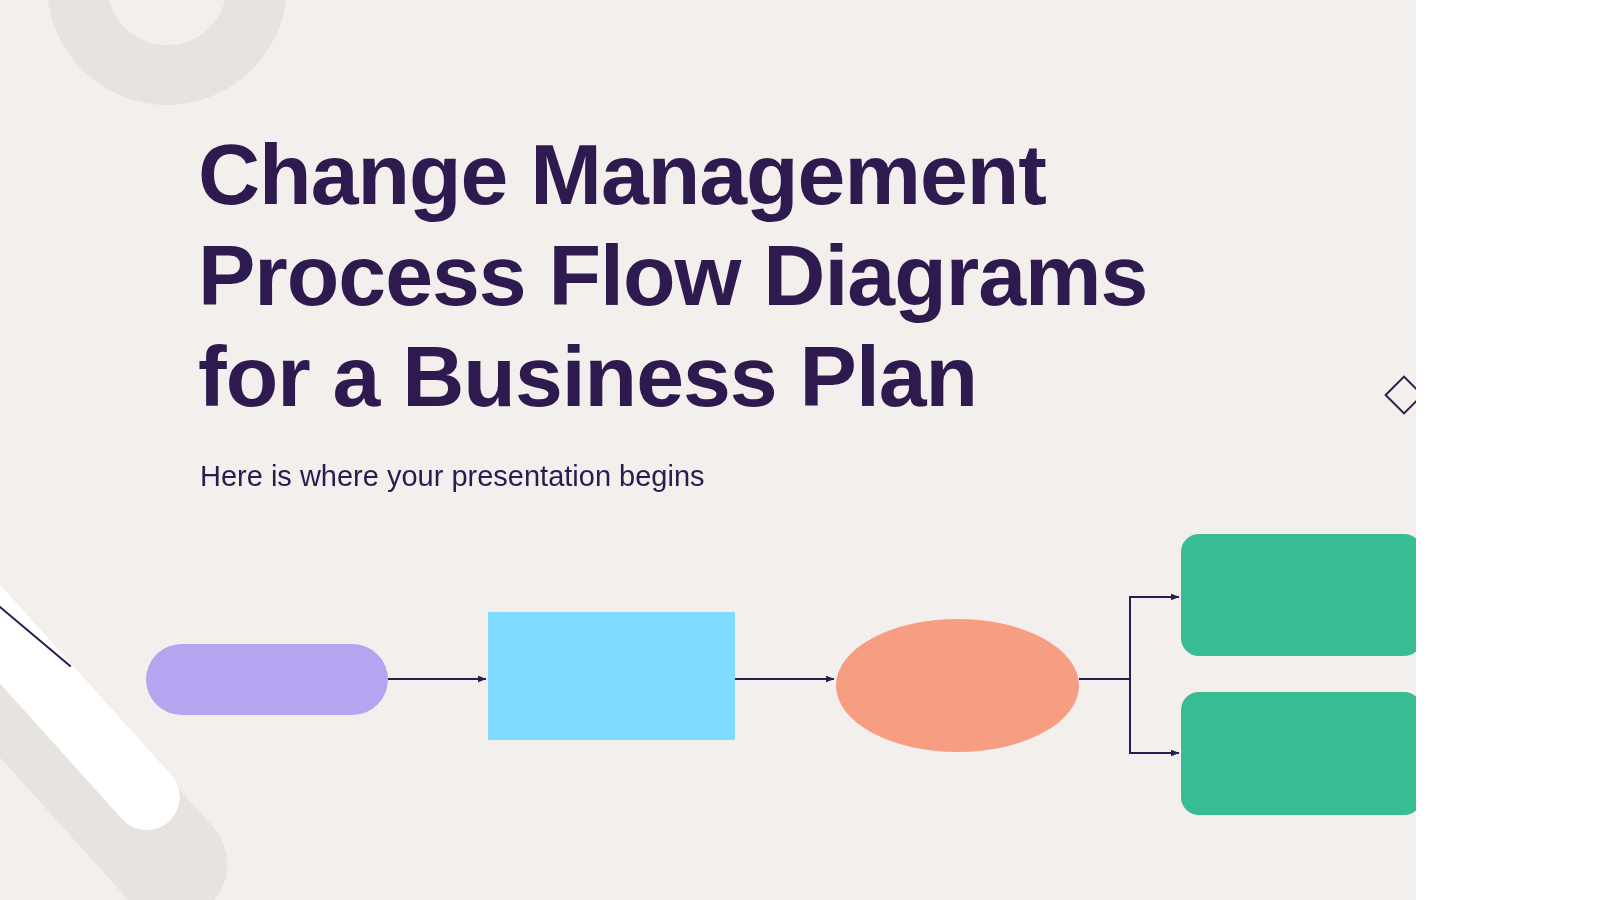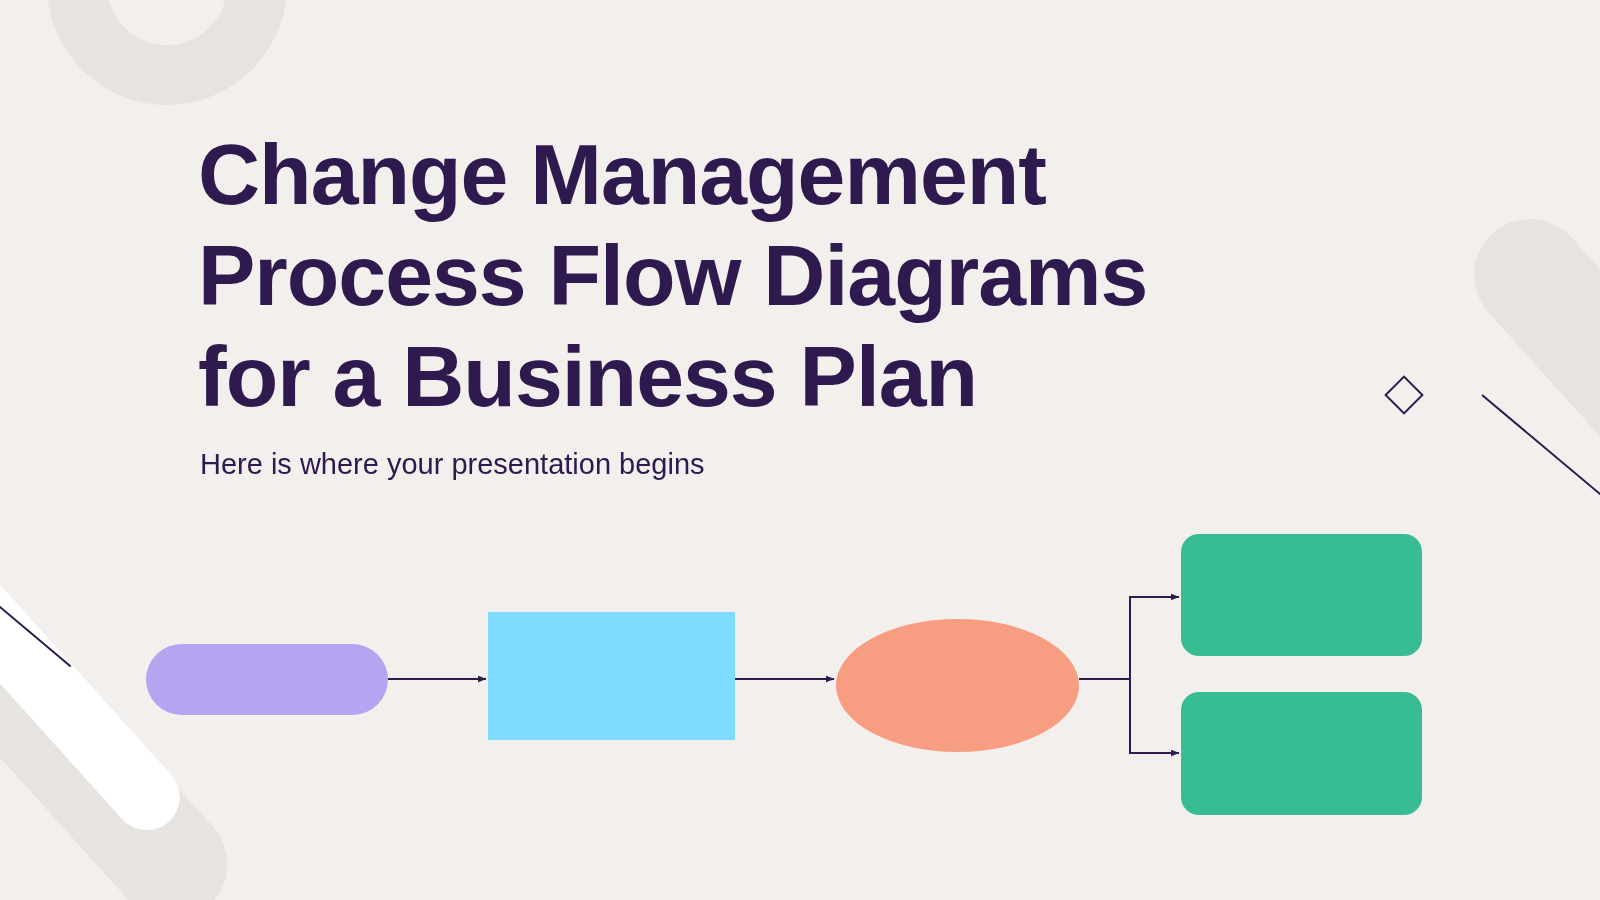--- a/index.html
+++ b/index.html
@@ -2,21 +2,21 @@
 <html><head>
 <meta charset="utf-8">
 <style>
   html, body {
     margin: 0;
     padding: 0;
     background: #ffffff;
   }
   #slide {
     position: relative;
-    width: 1600px;
+    width: 1416px;
     height: 900px;
     overflow: hidden;
     background: #F3EFEC;
     font-family: "Liberation Sans", sans-serif;
   }
 
   
   .deco { position: absolute; pointer-events: none; }
 
   #ring-top-left {
@@ -102,21 +102,21 @@
     line-height: 101px;
     font-weight: bold;
     letter-spacing: -1px;
     color: #2E1A4F;
     white-space: pre-line;
   }
 
   #subtitle {
     position: absolute;
     left: 200px;
-    top: 448px;
+    top: 460px;
     margin: 0;
     font-size: 29px;
     font-weight: normal;
     color: #2E1A4F;
   }
 
   
   #flow-diagram {
     position: absolute;
     left: 0;

